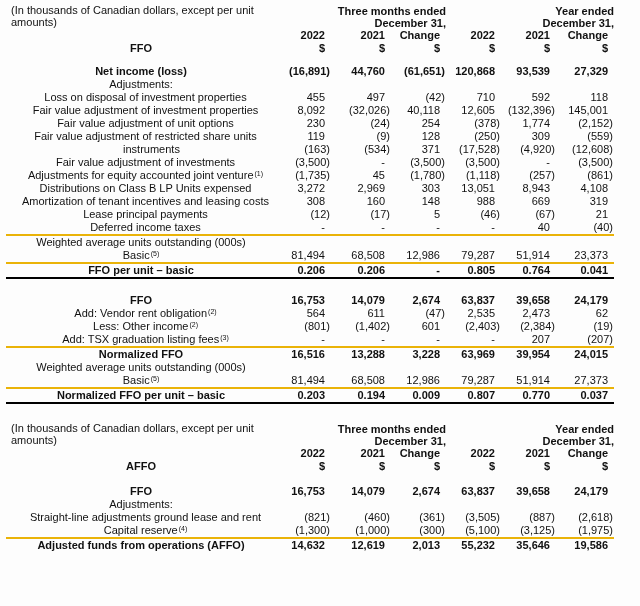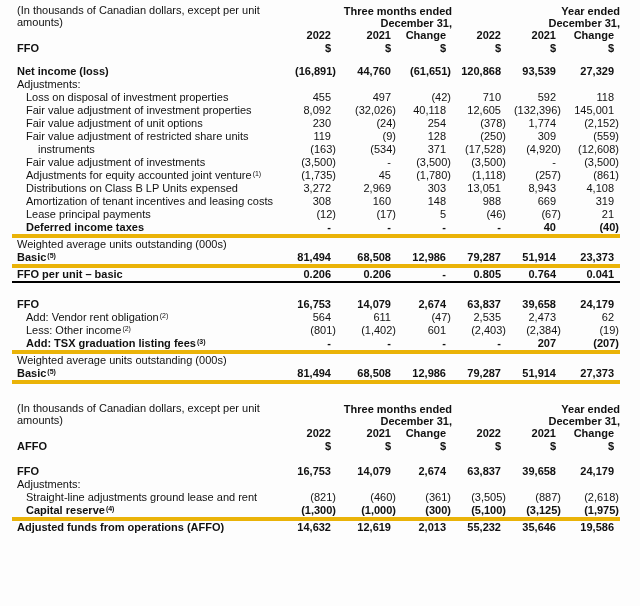--- a/index.html
+++ b/index.html
@@ -3,21 +3,21 @@
 <meta charset="utf-8">
 <style>
   * { margin: 0; padding: 0; box-sizing: border-box; }
   body { background: #fff; }
   .page {
     width: 640px; height: 606px;
     background: #fdfdfd;
     color: #111;
     font-family: "Liberation Sans", sans-serif;
     font-size: 11px;
-    padding: 4px 0 0 12px;
+    padding: 4px 0 0 6px;
     overflow: hidden;
   }
   table.fin {
     border-collapse: collapse;
     table-layout: fixed;
     width: 608px;
   }
   table.fin.second { margin-top: 18px; }
   col.c-label { width: 265px; }
   col.c-n1 { width: 60px; }
@@ -28,27 +28,27 @@
   col.c-n6 { width: 58px; }
   td {
     padding: 0;
     height: 13px;
     line-height: 13px;
     vertical-align: bottom;
     white-space: nowrap;
     overflow: visible;
   }
   .bold { font-weight: bold; }
-  .lbl { text-align: left; margin-top: 48px; }
+  .lbl { text-align: center; margin-top: 48px; }
   .ind0 { padding-left: 5px; }
   .ind1 { padding-left: 14px; }
   .ind2 { padding-left: 26px; }
   .num { text-align: right; padding-right: 6px; }
   .num.paren { padding-right: 1px; }
-  tr.b-thin td { border-bottom: 4px solid #eab308; font-weight: bold; }
+  tr.b-thin td { border-bottom: 2px solid #eab308; }
   tr.b-thick td { border-bottom: 2.5px solid #000; }
   thead td.grp {
     text-align: right;
     font-weight: bold;
     line-height: 12px;
     vertical-align: bottom;
     white-space: normal;
     height: 25px;
   }
   thead td.unitnote {
@@ -286,36 +286,54 @@
         <tr class="b-thin">
           <td class="lbl ind1">Add: TSX graduation listing fees<sup>(3)</sup></td>
           <td class="num">-</td>
           <td class="num">-</td>
           <td class="num">-</td>
           <td class="num">-</td>
           <td class="num">207</td>
           <td class="num paren">(207)</td>
         </tr>
         <tr>
+          <td class="lbl ind0 bold">Normalized FFO</td>
+          <td class="num bold">16,516</td>
+          <td class="num bold">13,288</td>
+          <td class="num bold">3,228</td>
+          <td class="num bold">63,969</td>
+          <td class="num bold">39,954</td>
+          <td class="num bold">24,015</td>
+        </tr>
+        <tr>
           <td class="lbl ind0">Weighted average units outstanding (000s)</td>
           <td class="num"></td>
           <td class="num"></td>
           <td class="num"></td>
           <td class="num"></td>
           <td class="num"></td>
           <td class="num"></td>
         </tr>
         <tr class="b-thin">
           <td class="lbl ind0">Basic<sup>(5)</sup></td>
           <td class="num">81,494</td>
           <td class="num">68,508</td>
           <td class="num">12,986</td>
           <td class="num">79,287</td>
           <td class="num">51,914</td>
           <td class="num">27,373</td>
+        </tr>
+        <tr class="b-thick">
+          <td class="lbl ind0 bold">Normalized FFO per unit – basic</td>
+          <td class="num bold">0.203</td>
+          <td class="num bold">0.194</td>
+          <td class="num bold">0.009</td>
+          <td class="num bold">0.807</td>
+          <td class="num bold">0.770</td>
+          <td class="num bold">0.037</td>
         </tr>
       </tbody>
   </table>
 
   <table class="fin second">
     <colgroup>
       <col class="c-label">
         <col class="c-n1">
         <col class="c-n2">
         <col class="c-n3">

